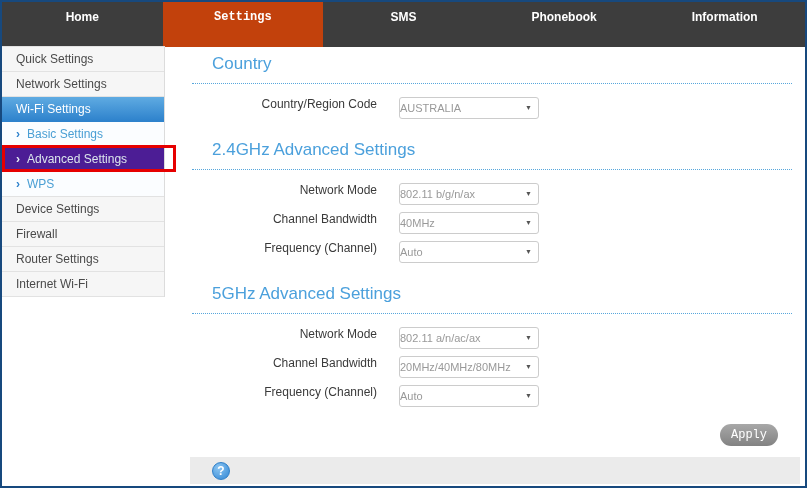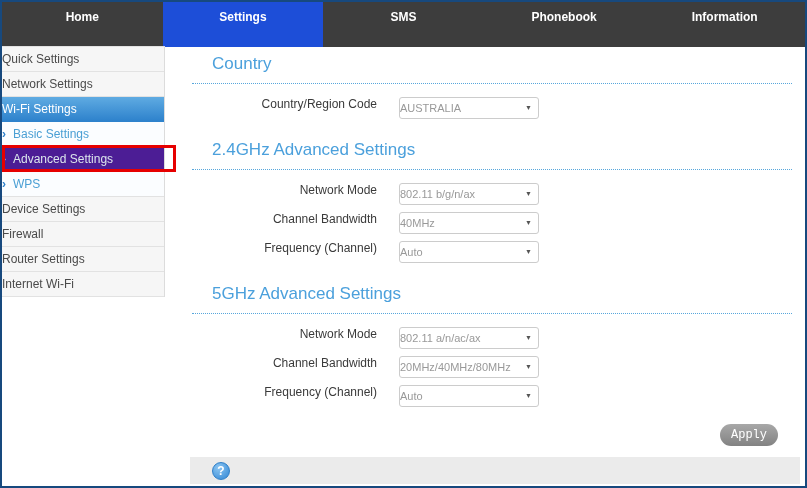--- a/index.html
+++ b/index.html
@@ -25,34 +25,35 @@
   }
   .nav-tab {
     flex: 1;
     text-align: center;
     line-height: 30px;
     color: #ffffff;
     font-size: 12px;
     font-weight: bold;
     cursor: pointer;
   }
-  .nav-tab.active { background: #1d4ed8; }
+  .nav-tab.active { background: #c2410c; font-family: Liberation Mono, monospace; }
 
   
   .sidebar {
     position: absolute;
     top: 44px; left: 0;
     width: 163px;
     border-top: 1px solid #e2e2e2;
     border-right: 1px solid #dcdcdc;
     background: #fff;
   }
   .side-item {
     height: 25px;
     line-height: 24px;
+    padding-left: 14px;
     font-size: 12px;
     color: #4a4a4a;
     background: #f6f6f6;
     border-bottom: 1px solid #e2e2e2;
     cursor: pointer;
     white-space: nowrap;
   }
   .side-item.active-parent {
     background: linear-gradient(#5fabe2, #2e82cc);
     color: #ffffff;

